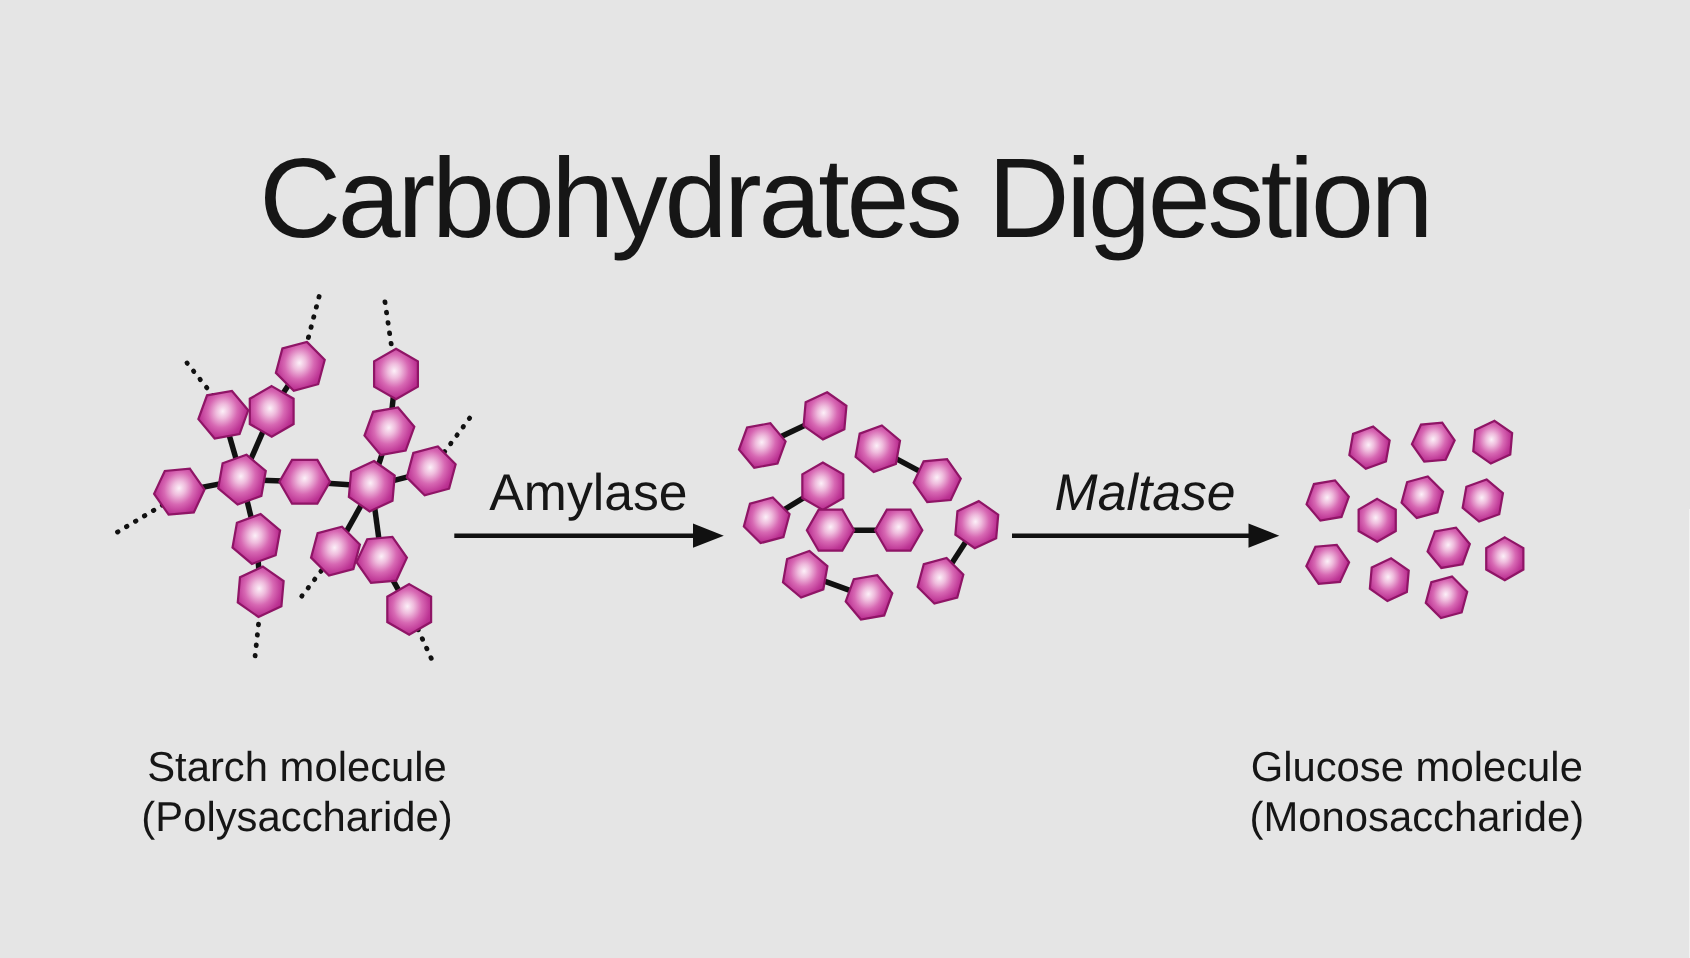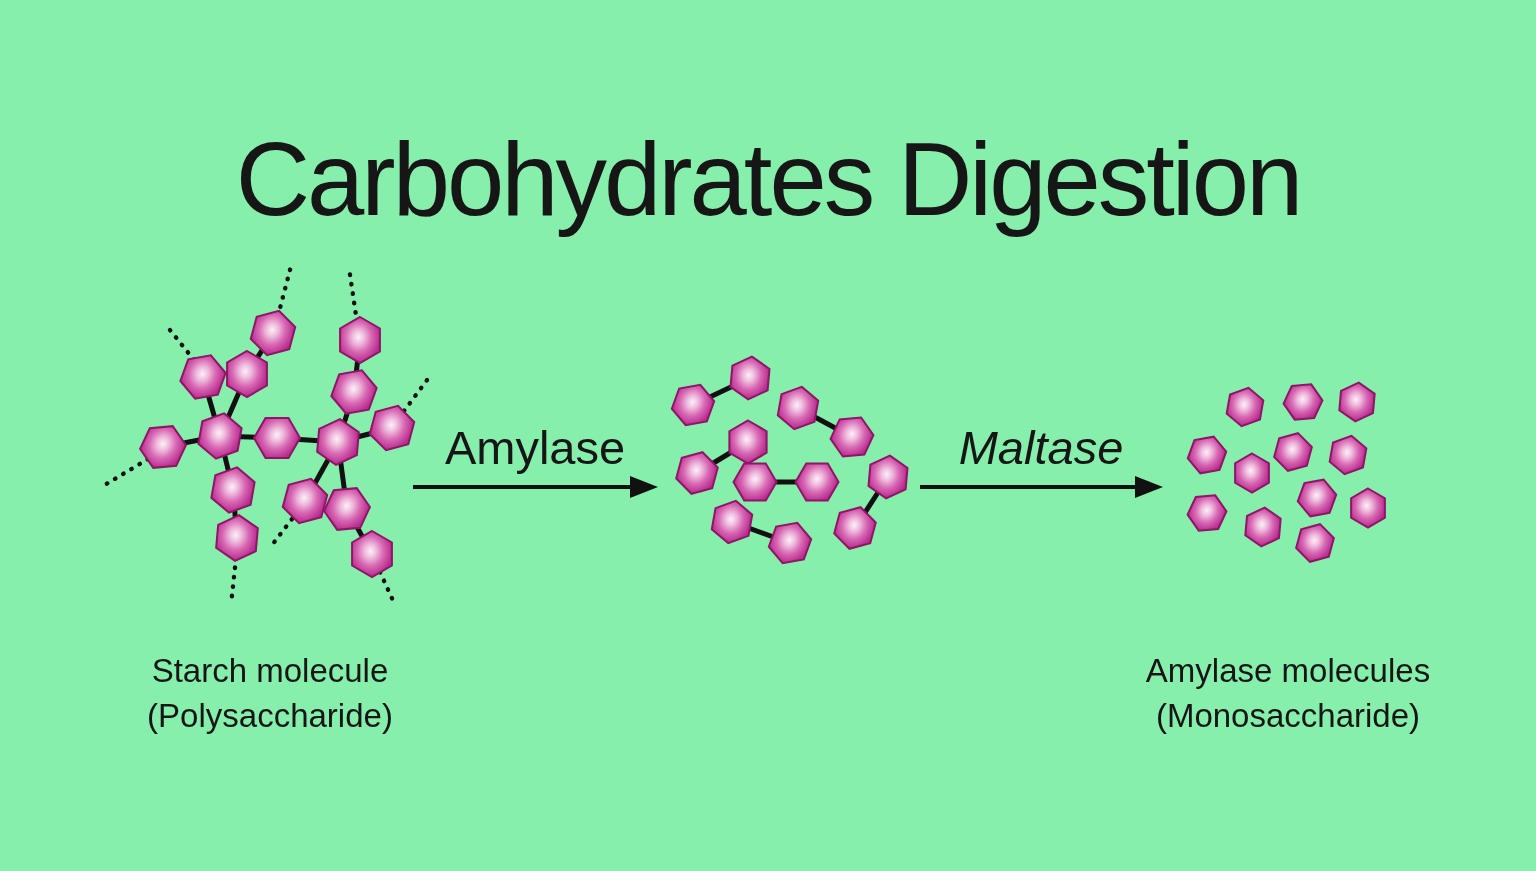--- a/index.html
+++ b/index.html
@@ -4,21 +4,21 @@
 <style>
   html, body {
     margin: 0; padding: 0;
     background: #ffffff;
     font-family: "Liberation Sans", "DejaVu Sans", sans-serif;
   }
   .canvas {
     position: relative;
     width: 1536px;
     height: 871px;
-    background: #86efac;
+    background: #e5e5e5;
     overflow: hidden;
   }
   .page-title {
     position: absolute;
     top: 52px;
     left: 0;
     width: 100%;
     text-align: center;
     font-size: 103px;
     font-weight: 400;
@@ -38,24 +38,24 @@
     text-align: center;
     font-size: 47px;
     color: #161616;
     top: 420px;
     white-space: nowrap;
   }
   .enzyme-label.amylase { left: 385px; }
   .enzyme-label.maltase { left: 891px; font-style: italic; }
   .stage-label {
     position: absolute;
-    top: 648px;
+    top: 676px;
     width: 460px;
     text-align: center;
-    font-size: 33px;
+    font-size: 38px;
     line-height: 45px;
     color: #161616;
   }
   .stage-label.starch  { left: 40px; }
   .stage-label.maltose { left: 560px; }
   .stage-label.glucose { left: 1058px; }
 </style>
 </head>
 <body>
 
@@ -159,17 +159,17 @@
   <div class="enzyme-label amylase">Amylase</div>
   <div class="enzyme-label maltase">Maltase</div>
 
   <div class="stage-label starch">
     <div>Starch molecule</div>
     <div>(Polysaccharide)</div>
   </div>
   <div class="stage-label maltose">
   </div>
   <div class="stage-label glucose">
-    <div>Amylase molecules</div>
+    <div>Glucose molecule</div>
     <div>(Monosaccharide)</div>
   </div>
 
 </div>
 
 </body></html>

